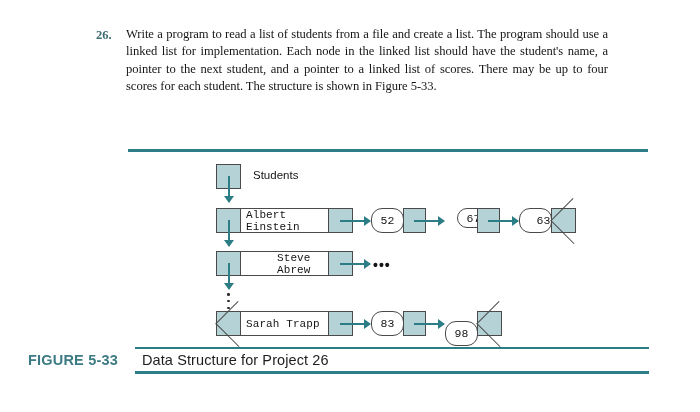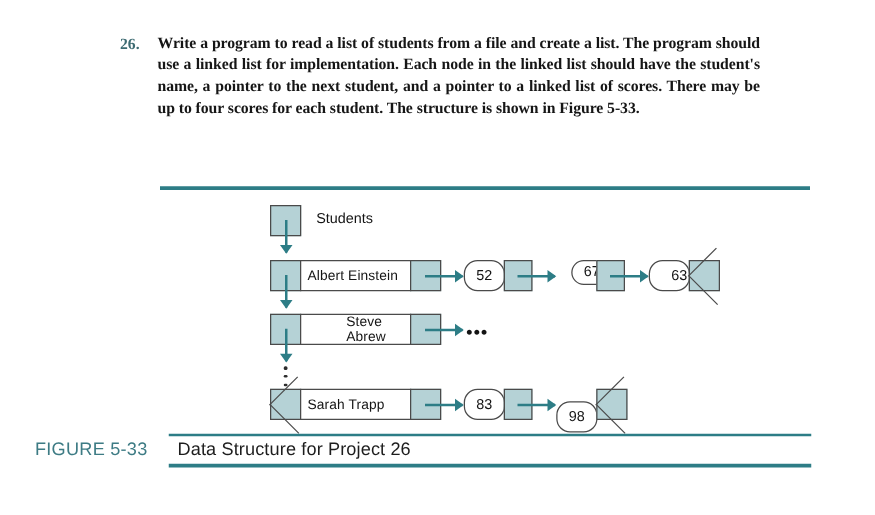--- a/index.html
+++ b/index.html
@@ -30,21 +30,21 @@
     width: 28px;
     text-align: left;
     font-family: "Liberation Serif", serif;
     font-weight: bold;
     font-size: 12.5px;
     color: #3d6b72;
   }
   #exercise .ex-body {
     margin-left: 30px;
     font-family: "Liberation Serif", serif;
-    font-weight: bold;
+    font-weight: normal;
     font-size: 12.6px;
     line-height: 17.3px;
     text-align: justify;
     color: #161616;
     letter-spacing: -0.05px;
   }
 
   
   #figure {
     position: absolute;
@@ -60,21 +60,21 @@
   .rule.top    { left: 128px; top: 149px;  width: 520px; height: 2.5px; }
   .rule.cap-top{ left: 135px; top: 347px;  width: 514px; height: 1.5px; }
   .rule.cap-bot{ left: 135px; top: 371px;  width: 514px; height: 3px;   }
 
   
   .cell {
     position: absolute;
     box-sizing: border-box;
     border: 1.2px solid #4a4a4a;
     background: #ffffff;
-    font-family: Liberation Sans, sans-serif;
+    font-family: Liberation Mono, monospace;
     font-size: 11px;
     color: #141414;
     display: flex;
     align-items: center;
   }
   .cell.ptr {
     background: #b5d2d6;
   }
   .cell.name {
     padding-left: 5px;
@@ -167,20 +167,21 @@
 
   
   #caption-label {
     position: absolute;
     left: 28px;
     top: 352px;
     font-family: "Liberation Sans", sans-serif;
     font-size: 14.5px;
     color: #3d7b84;
     letter-spacing: 0.2px;
+    font-weight: bold;
   }
   #caption-text {
     position: absolute;
     left: 142px;
     top: 352px;
     font-family: "Liberation Sans", sans-serif;
     font-size: 14.5px;
     color: #1d1d1d;
     letter-spacing: 0.1px;
   }

